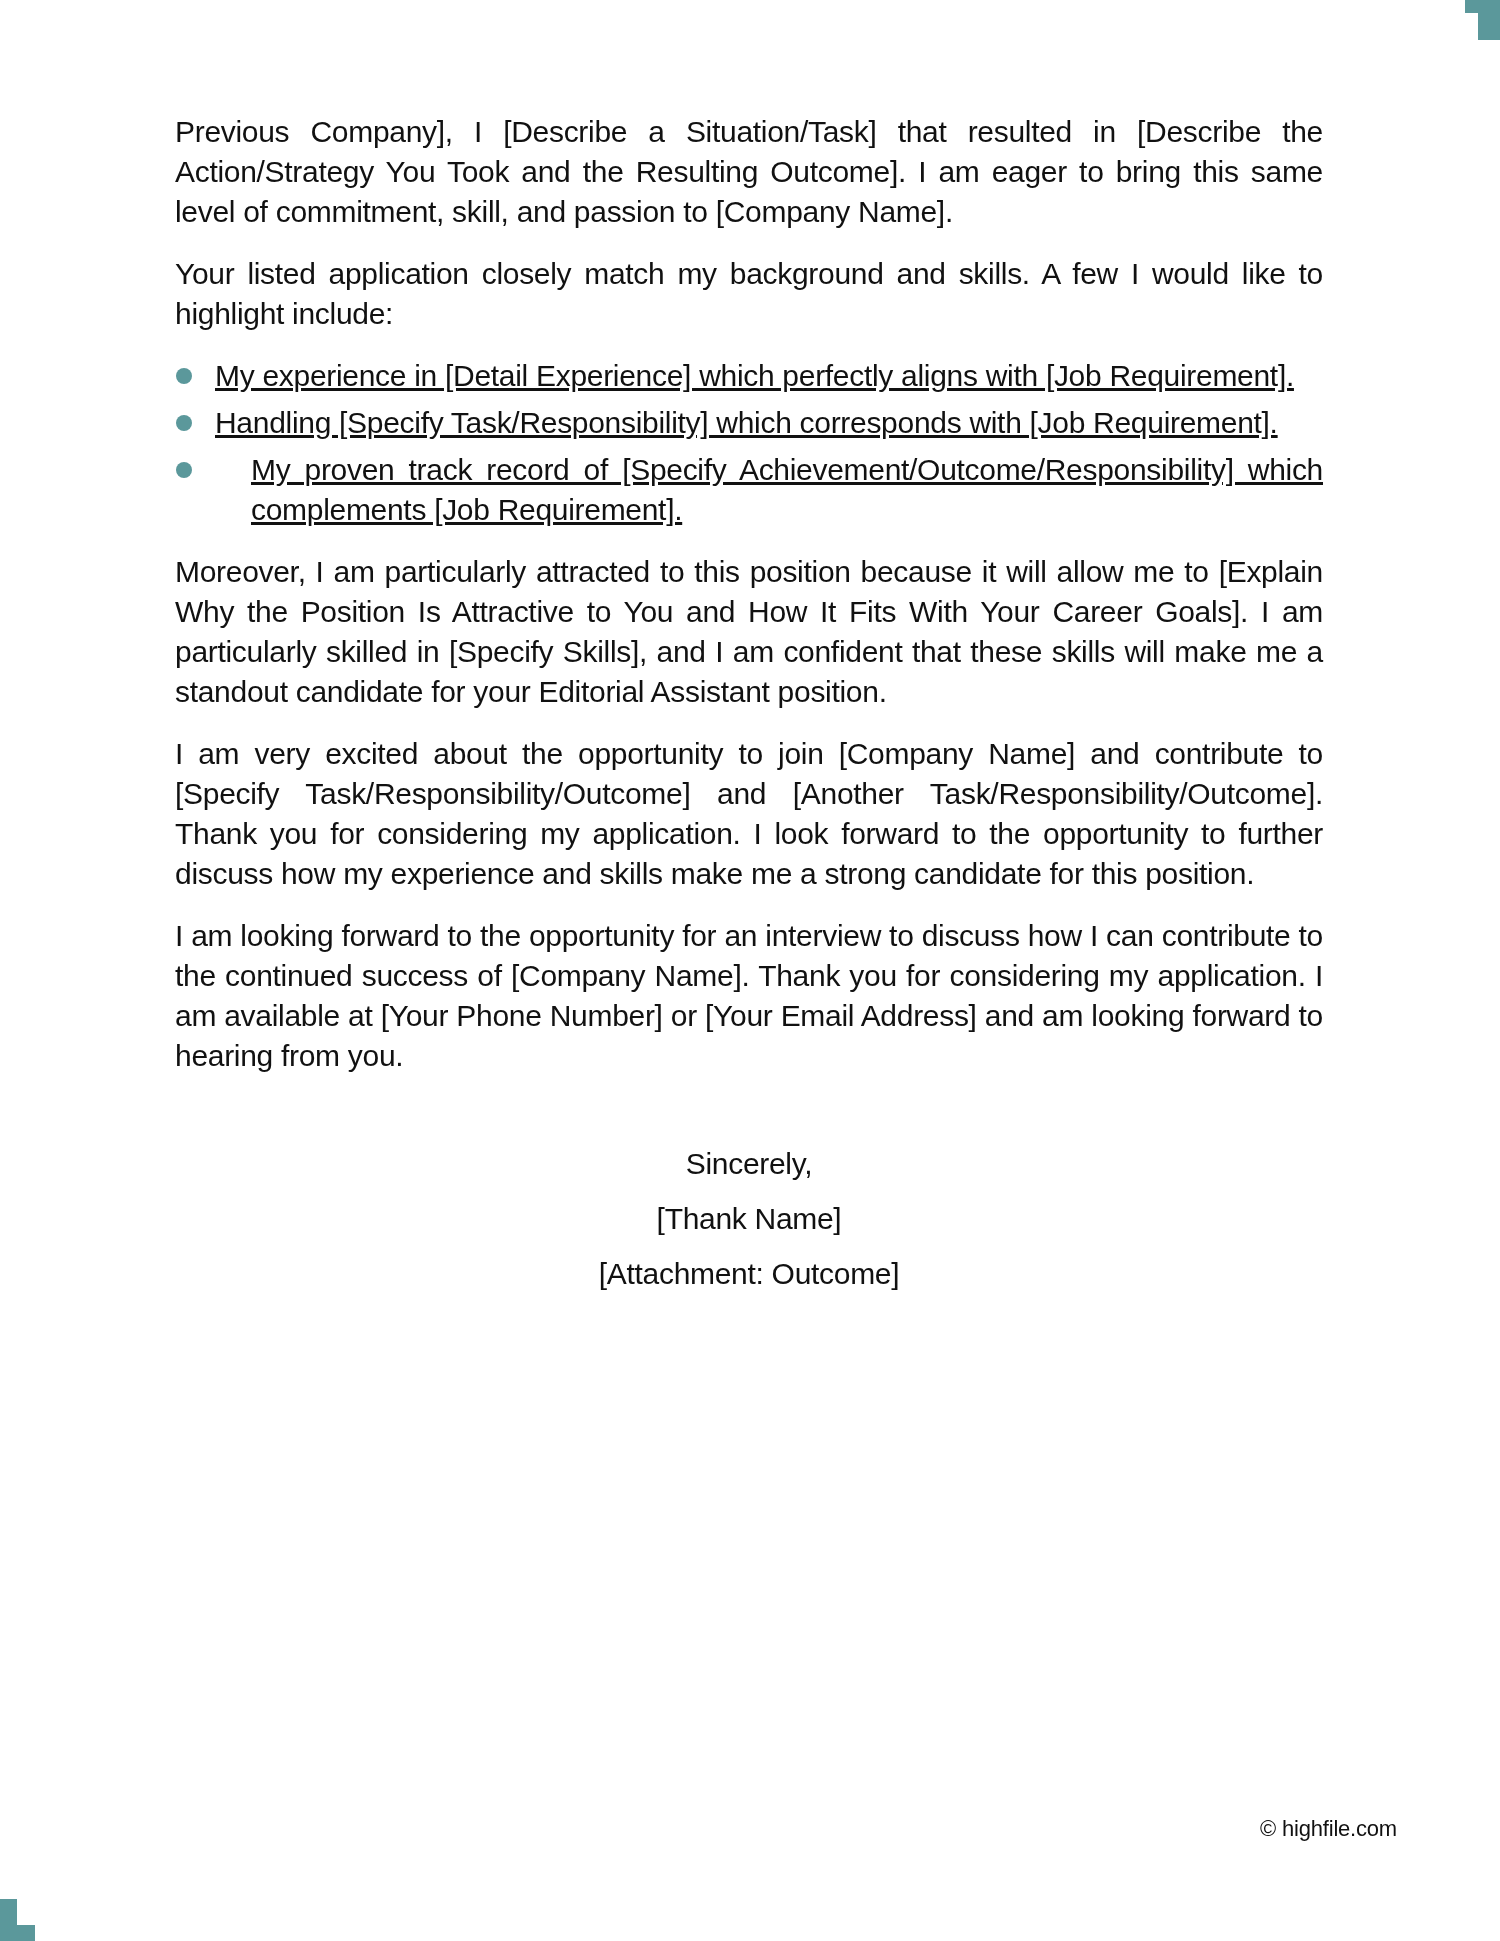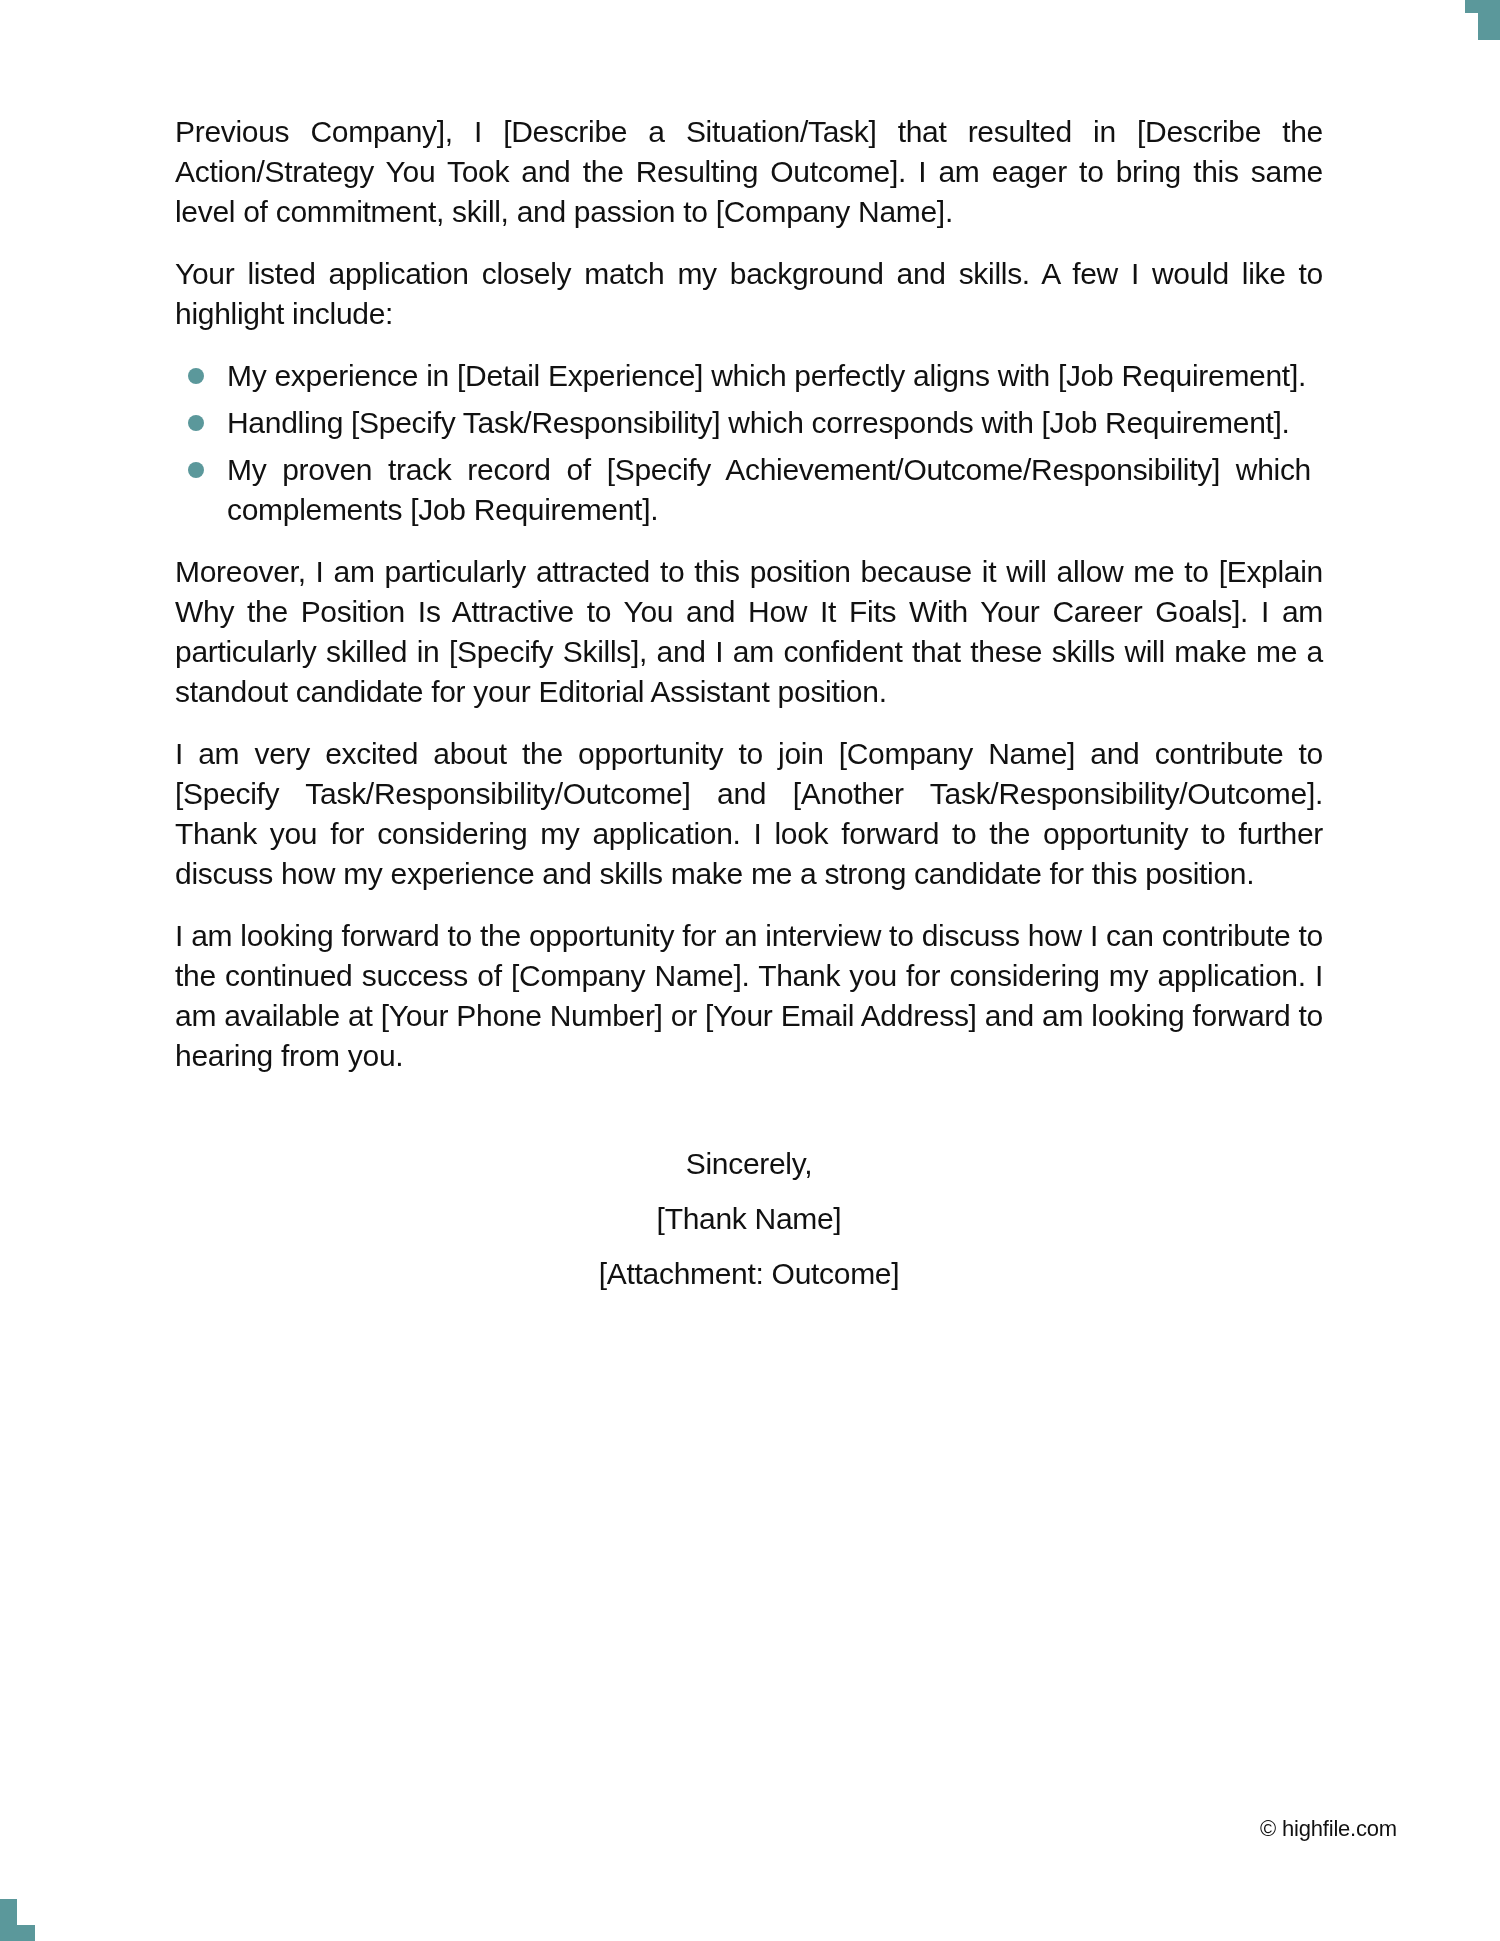--- a/index.html
+++ b/index.html
@@ -26,31 +26,32 @@
     color: #111111;
   }
   .content p.para {
     text-align: justify;
     margin: 0 0 22px 0;
   }
 
   
   ul.highlights {
     list-style: none;
-    margin: 12px;
+    margin: 0;
     padding: 0;
     margin-top: 14px;
     margin-bottom: 22px;
+    text-decoration: underline;
   }
   ul.highlights li {
     display: flex;
     align-items: flex-start;
     margin-bottom: 7px;
   }
-  ul.highlights li:last-child { margin-bottom: 0; }
+  ul.highlights li:last-child { margin-bottom: 0; gap: 36px; }
   .bullet-dot {
     flex: none;
     width: 16px;
     height: 16px;
     border-radius: 50%;
     margin: 12px 23px 0 1px;
     background: #5b989b;
   }
   .bullet-text {
     flex: 1 1 auto;

